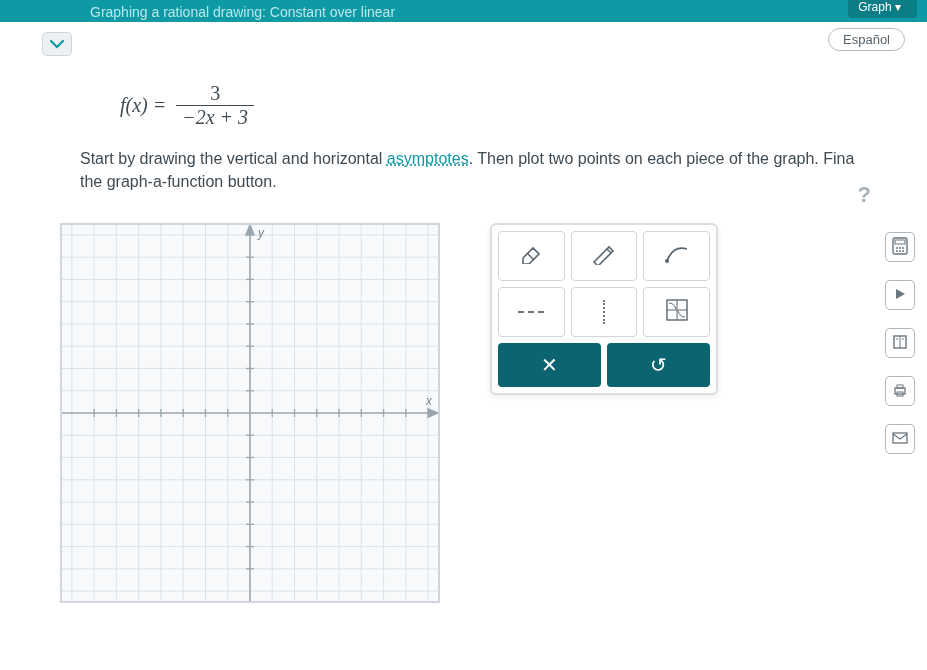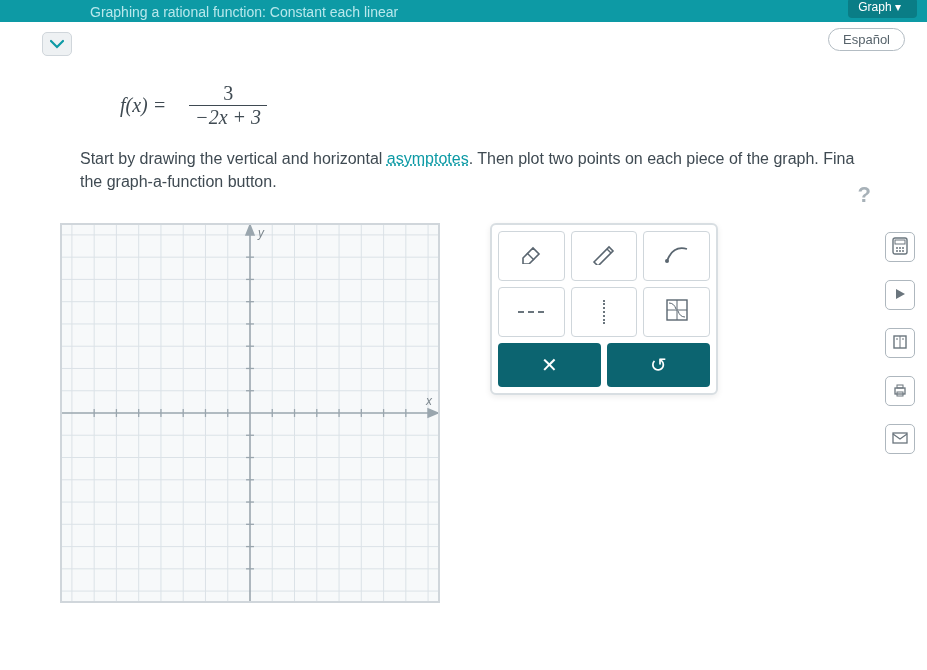--- a/index.html
+++ b/index.html
@@ -76,21 +76,21 @@
       text-decoration: underline dotted;
       cursor: help;
     }
     .formula {
       margin: 18px 0 18px 40px;
       font-family: "Times New Roman", serif;
       font-style: italic;
       font-size: 20px;
       display: flex;
       align-items: center;
-      gap: 23px;
+      gap: 10px;
     }
     .frac {
       display: inline-flex;
       flex-direction: column;
       align-items: center;
       font-style: normal;
       line-height: 1.15;
     }
     .frac .num { padding: 0 12px; }
     .frac .den {
@@ -194,21 +194,21 @@
     }
     .dotted-vert {
       height: 24px;
       border-left: 2px dotted #6a757d;
     }
   </style>
 </head>
 <body>
 
 <div class="header-bar">
-  <span>Graphing a rational function: Constant each linear</span>
+  <span>Graphing a rational drawing: Constant over linear</span>
   <div class="user-badge">
     <span>Graph</span>
     <span> ▾</span>
   </div>
 </div>
 
 <div class="main-panel">
   <div class="collapse-btn">
     <span>
       <svg width="14" height="10" viewBox="0 0 14 10">

